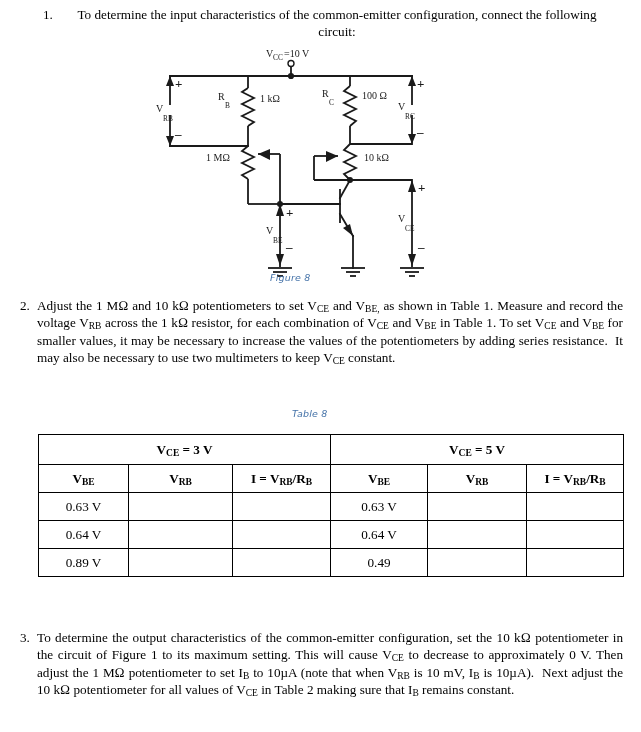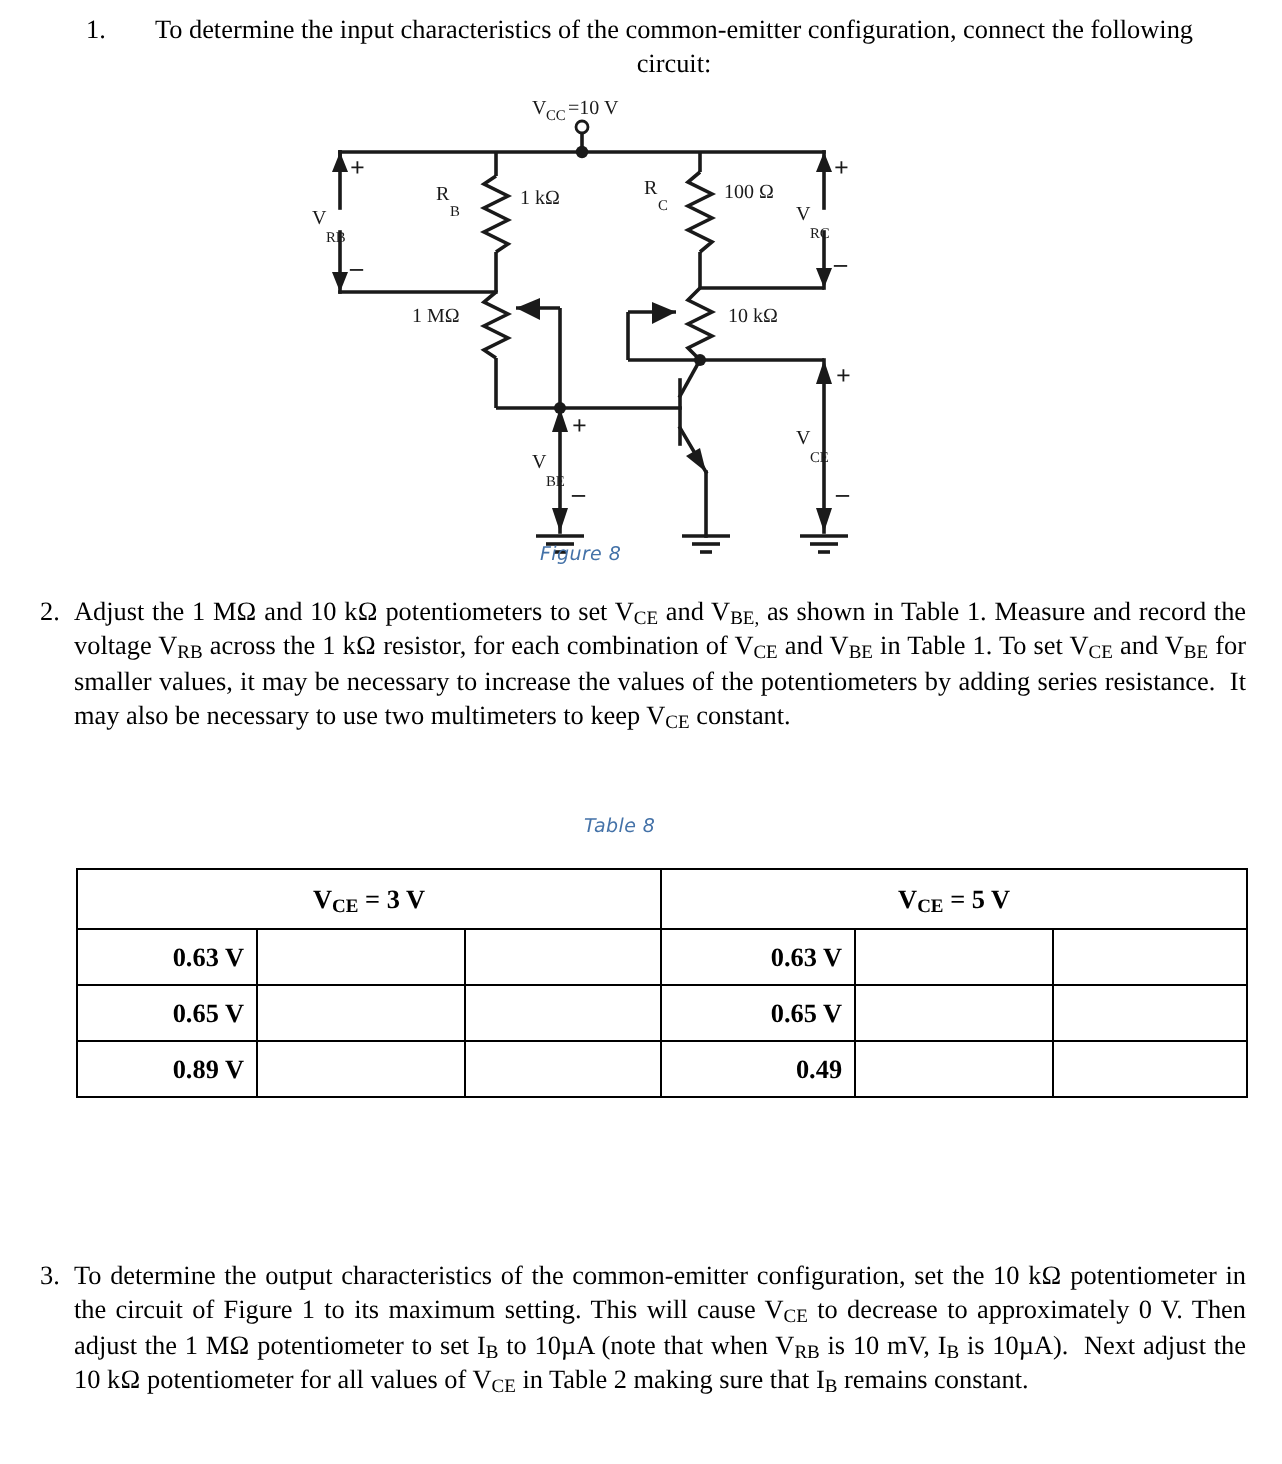--- a/index.html
+++ b/index.html
@@ -99,22 +99,22 @@
     font-size: 13.2px;
     font-family: "Liberation Serif", "DejaVu Serif", serif;
     padding: 0 6px;
     box-sizing: border-box;
   }
   #data-table th {
     font-weight: bold;
     text-align: center;
   }
   #data-table td.val {
-    text-align: right;
-    font-weight: bold;
+    text-align: center;
+    font-weight: normal;
   }
   #data-table td.blank { }
   .hdr-group { height: 30px !important; }
 </style>
 </head>
 <body>
 
 <div class="item" style="left:34px; top:6px; width:580px;">
   <div class="item-num">1.</div>
   <div class="item-body nojust">To determine the input characteristics of the common-emitter configuration, connect the following circuit:</div>
@@ -270,35 +270,43 @@
       <col style="width:98px">
     <col style="width:97px">
       <col style="width:99px">
       <col style="width:97px">
   </colgroup>
   <thead>
     <tr>
       <th class="hdr-group" colspan="3">V<sub>CE</sub> = 3 V</th>
       <th class="hdr-group" colspan="3">V<sub>CE</sub> = 5 V</th>
     </tr>
+    <tr>
+      <th>V<sub>BE</sub></th>
+      <th>V<sub>RB</sub></th>
+      <th>I = V<sub>RB</sub>/R<sub>B</sub></th>
+      <th>V<sub>BE</sub></th>
+      <th>V<sub>RB</sub></th>
+      <th>I = V<sub>RB</sub>/R<sub>B</sub></th>
+    </tr>
   </thead>
   <tbody id="table-body">
       <tr>
         <td class="val">0.63 V</td>
         <td class="blank"></td>
         <td class="blank"></td>
         <td class="val">0.63 V</td>
         <td class="blank"></td>
         <td class="blank"></td>
       </tr>
       <tr>
-        <td class="val">0.65 V</td>
-        <td class="blank"></td>
-        <td class="blank"></td>
-        <td class="val">0.65 V</td>
+        <td class="val">0.64 V</td>
+        <td class="blank"></td>
+        <td class="blank"></td>
+        <td class="val">0.64 V</td>
         <td class="blank"></td>
         <td class="blank"></td>
       </tr>
       <tr>
         <td class="val">0.89 V</td>
         <td class="blank"></td>
         <td class="blank"></td>
         <td class="val">0.49</td>
         <td class="blank"></td>
         <td class="blank"></td>

